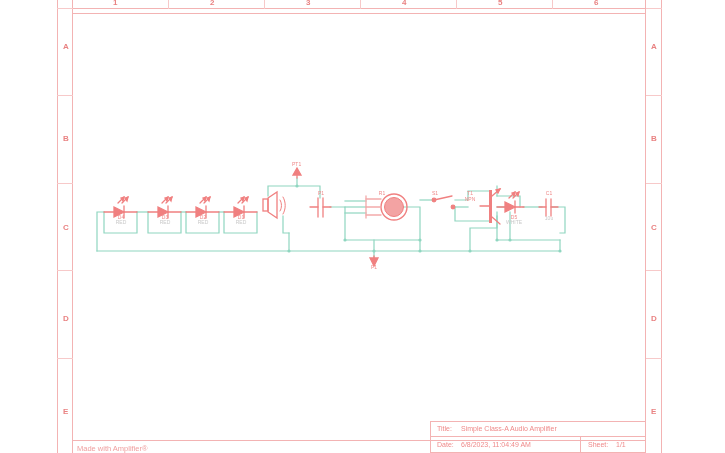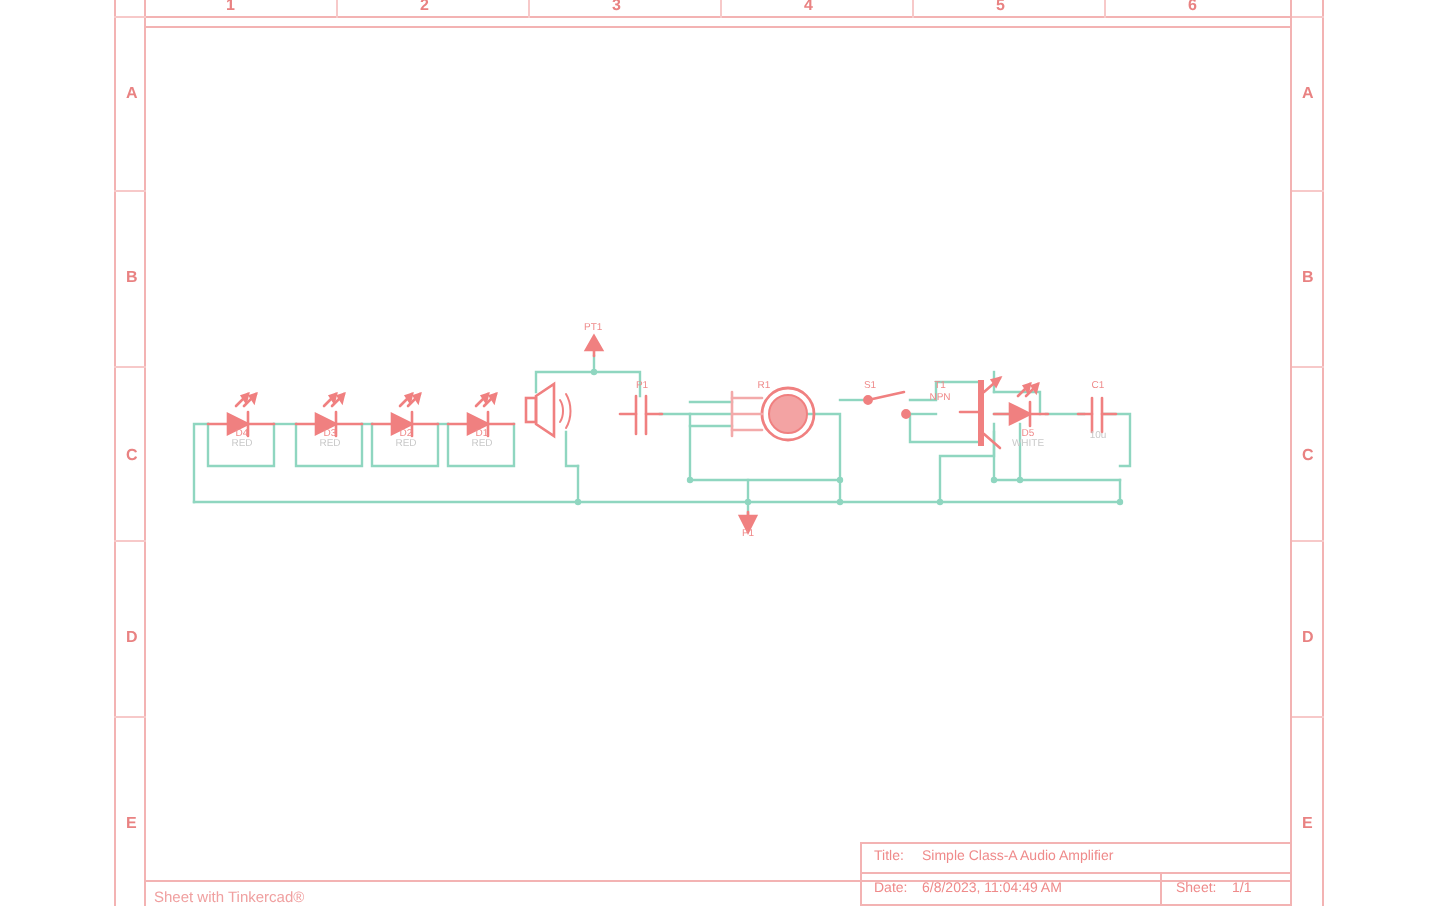--- a/index.html
+++ b/index.html
@@ -358,15 +358,15 @@
 
   <div class="lbl tb-label" style="left:437px; top:425px;">Title:</div>
   <div class="lbl tb-text" style="left:461px; top:425px;">Simple Class-A Audio Amplifier</div>
 
   <div class="lbl tb-label" style="left:437px; top:441px;">Date:</div>
   <div class="lbl tb-text" style="left:461px; top:441px;">6/8/2023, 11:04:49 AM</div>
 
   <div class="lbl tb-label" style="left:588px; top:441px;">Sheet:</div>
   <div class="lbl tb-text" style="left:616px; top:441px;">1/1</div>
 
-  <div class="lbl tinkercad" style="left:77px; top:444px;">Sheet with Tinkercad®</div>
+  <div class="lbl tinkercad" style="left:77px; top:444px;">Made with Amplifier®</div>
 
 </div>
 
 </body></html>

